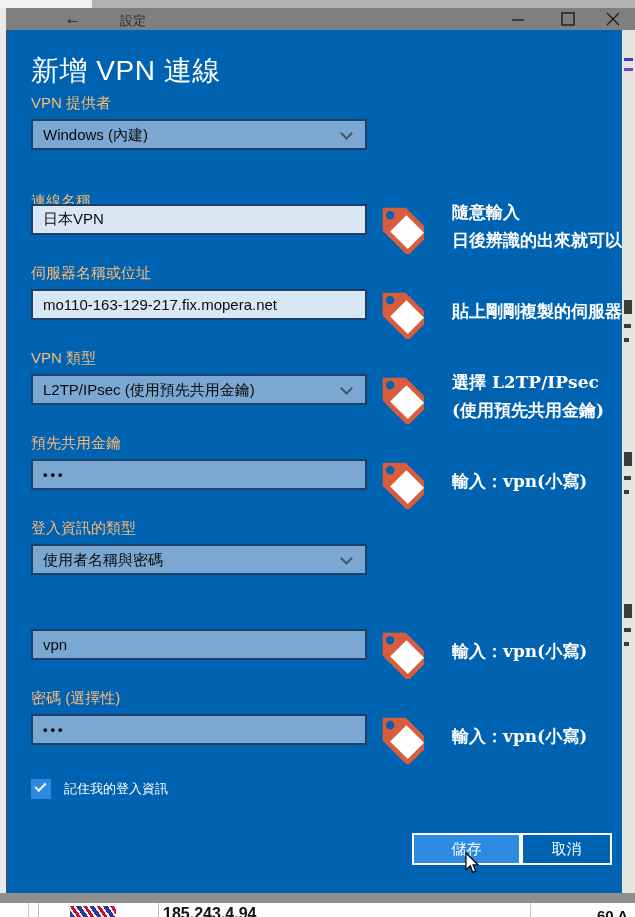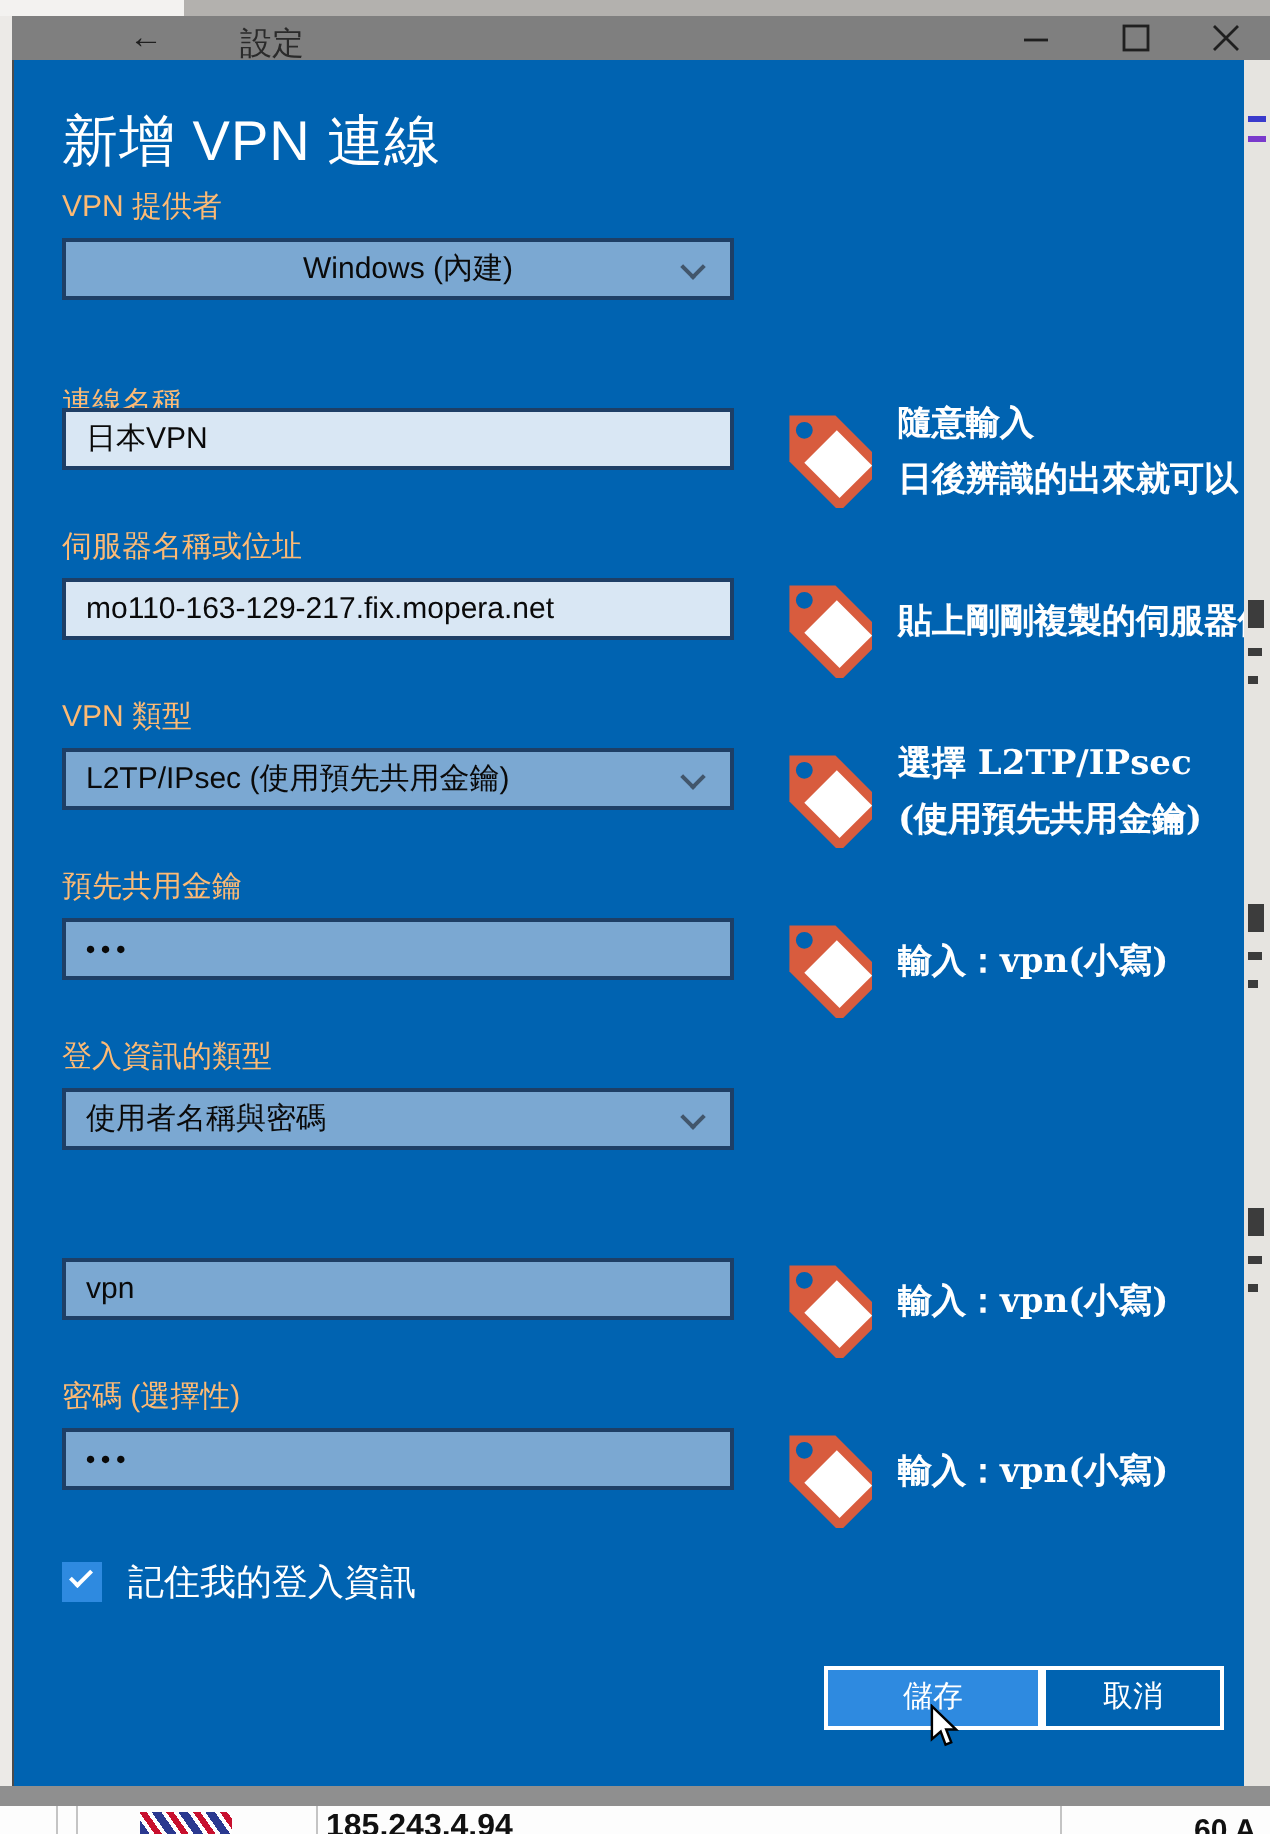--- a/index.html
+++ b/index.html
@@ -11,47 +11,47 @@
   .bg-top-lt { position:absolute; left:0; top:0; width:92px; height:8px; background:#f3f2f0; }
   .bg-left   { position:absolute; left:0; top:8px; width:6px; height:885px; background:#eceae7; }
   .bg-right  { position:absolute; left:622px; top:8px; width:13px; height:885px; background:#e6e4e0; }
   .frag { position:absolute; overflow:hidden; }
   .frag-bar { background:#4a42c2; height:3px; width:9px; }
   .frag-dark { background:#3c3c3c; }
 
   
   .titlebar { position:absolute; left:6px; top:8px; width:629px; height:22px; background:#7f7f7f; }
   .back-arrow { position:absolute; left:52px; top:0; width:30px; height:22px; color:#1f1f1f; font-size:17px; line-height:21px; text-align:center; }
-  .win-title { position:absolute; left:114px; top:4px; font-size:16px; color:#2a2a2a; }
+  .win-title { position:absolute; left:114px; top:4px; font-size:13px; color:#2a2a2a; }
   .winbtn { position:absolute; top:0; width:34px; height:22px; }
   .btn-min { left:495px; } .btn-max { left:545px; } .btn-close { left:590px; }
 
   
   .dialog { position:absolute; left:6px; top:30px; width:616px; height:863px; background:#0063b1; overflow:hidden; border-left:1px solid #4c4c4c;padding-left:20px; }
   .dlg-title { position:absolute; left:24px; top:22px; font-size:28px; font-weight:300; color:#ffffff; letter-spacing:0.5px; }
 
   .f-label { position:absolute; left:24px; font-size:15px; color:#fdba74; }
   .ctl { position:absolute; left:24px; width:336px; height:31px; border:2px solid #1e3f66; font-size:15px; color:#0a0a0a; }
   .ctl-light  { background:#d9e7f4; }
   .ctl-medium { background:#7ba8d2; }
   input.ctl { padding:0 0 0 10px; outline:none; font-family:"Liberation Sans", sans-serif; }
   input.pw { font-size:13px; font-weight:bold; letter-spacing:3px; }
   .dropdown { line-height:27px; padding-left:10px; cursor:default; }
   .chev { position:absolute; right:14px; top:8px; width:9px; height:9px; border-right:2px solid #42566b; border-bottom:2px solid #42566b; transform:rotate(45deg); }
 
   
-  .annot { position:absolute; left:383px; display:flex; gap:13px; }
+  .annot { position:absolute; left:371px; display:flex; gap:28px; }
   .annot.mid { align-items:center; }
   .annot-text { font-family:"DejaVu Serif", serif; font-weight:bold; color:#ffffff; font-size:17px; line-height:28px; white-space:nowrap; }
 
   
   .cb-row { position:absolute; left:24px; top:749px; display:flex; align-items:center; gap:13px; }
   .cb-box { position:relative; width:20px; height:20px; background:#2e8ae0; }
   .cb-check { position:absolute; left:4px; top:4px; width:11px; height:6px; border-left:2px solid #ffffff; border-bottom:2px solid #ffffff; transform:rotate(-45deg); }
-  .cb-label { font-size:18px; color:#ffffff; }
+  .cb-label { font-size:13px; color:#ffffff; }
 
   
   .dlg-btn { position:absolute; top:803px; height:32px; border:2px solid #ffffff; color:#ffffff; font-size:15px; text-align:center; line-height:28px; cursor:default; }
   .btn-save { left:405px; width:109px; background:#2e8ae0;font-family:Liberation Serif, serif; }
   .btn-cancel { left:514px; width:91px; background:transparent; }
 
   
   .bg-graybar { position:absolute; left:0; top:893px; width:635px; height:10px; background:#8f8f8f; }
   .bg-botrow { position:absolute; left:0; top:903px; width:635px; height:14px; background:#fdfdfd; }
   .sep { position:absolute; top:0; width:1px; height:14px; background:#c4c4c4; }
@@ -103,21 +103,21 @@
       <svg width="34" height="22">
           <path d="M11 5 L23 17 M23 5 L11 17" stroke="#1f1f1f" stroke-width="1.4"></path>
         </svg>
     </div>
   </div>
 
   <div class="dialog">
     <div class="dlg-title">新增 VPN 連線</div>
 
     <div class="f-label" style="top:64px;">VPN 提供者</div>
-    <div class="ctl ctl-medium dropdown" style="top:89px;text-align:center;">
+    <div class="ctl ctl-medium dropdown" style="top:89px;">
       <span>Windows (內建)</span>
       <span class="chev"></span>
     </div>
 
     <div class="f-label" style="top:162px;">連線名稱</div>
     <input class="ctl ctl-light" style="top: 174px;" value="日本VPN">
     <div class="annot" style="top:168px;">
       <svg width="46" height="56" viewBox="0 0 48 58">
         <g transform="rotate(-45 24 29)">
           <path d="M24 2 L41 19 L41 56 L7 56 L7 19 Z" fill="#d85c3e"></path>

